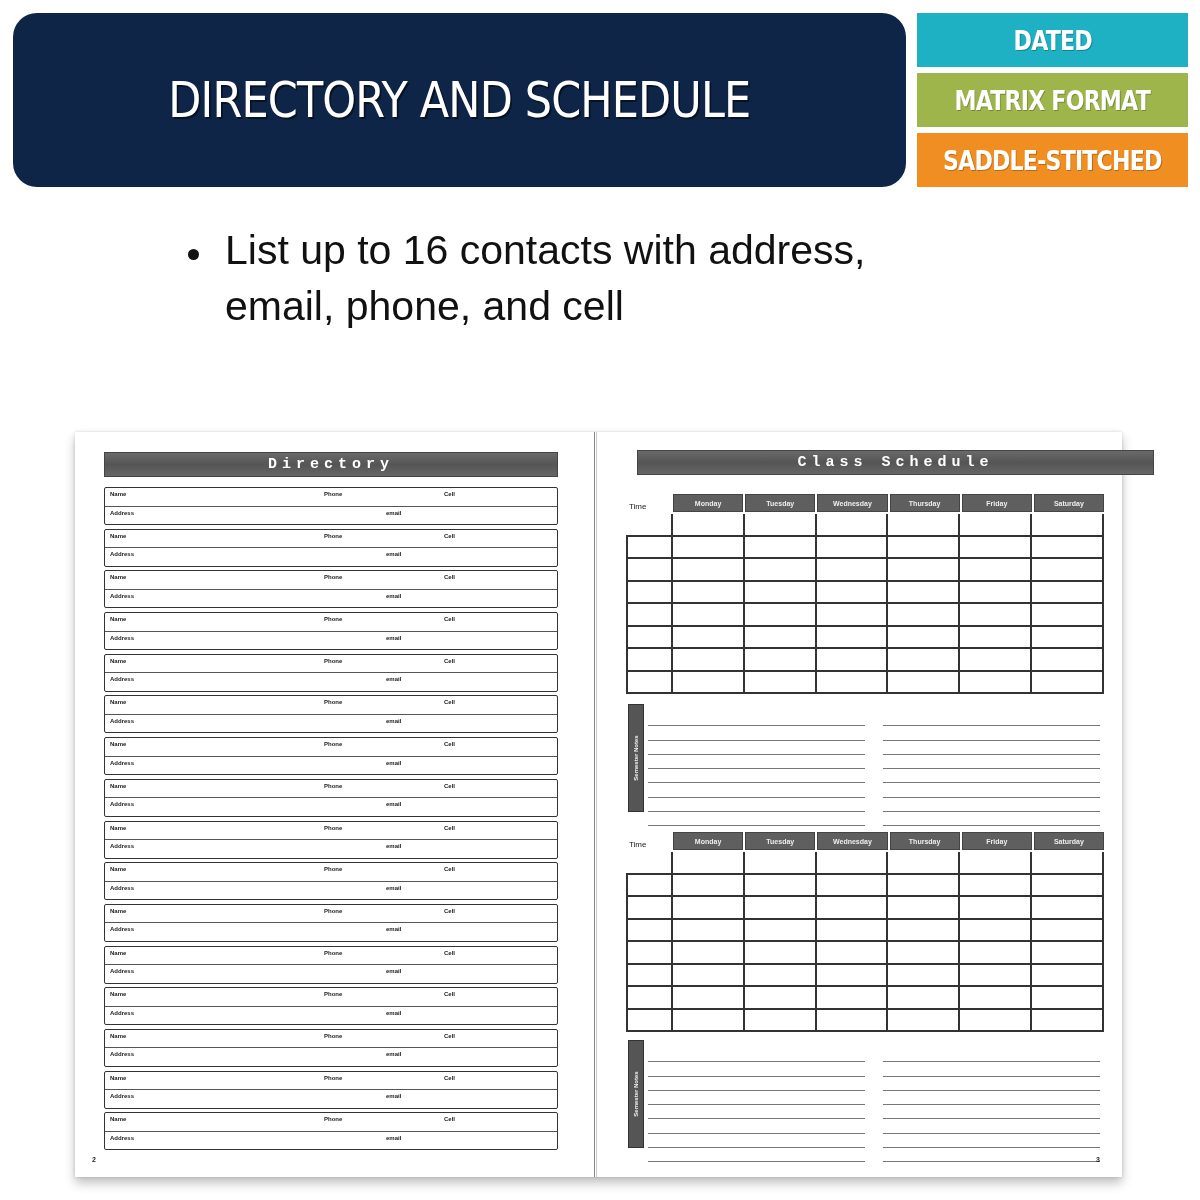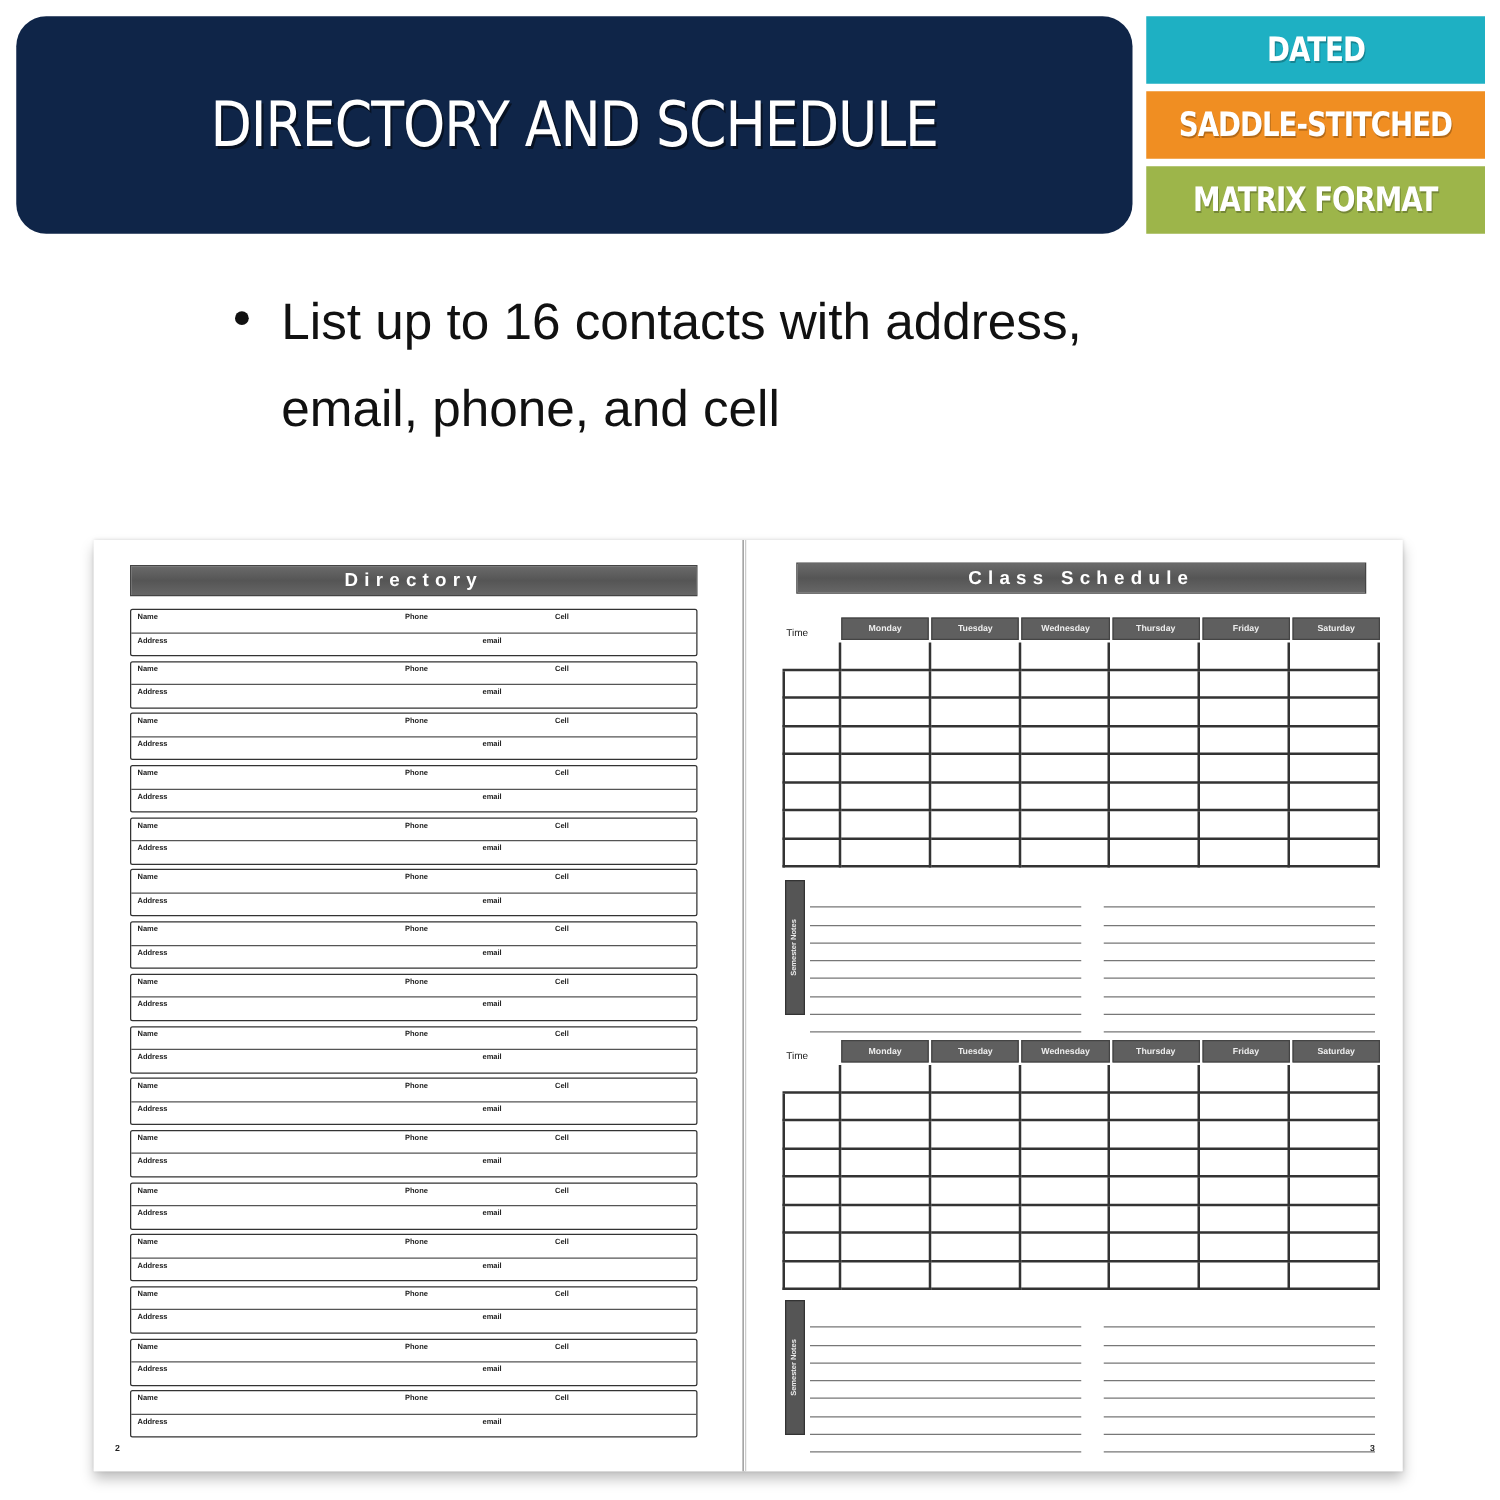--- a/index.html
+++ b/index.html
@@ -7,46 +7,46 @@
 
     
     .banner { position: absolute; left: 13px; top: 13px; width: 893px; height: 174px; background: #0f2548; display: flex; align-items: center; justify-content: center; border-radius: 24px; }
     .banner-title { color: #ffffff; font-family: "DejaVu Sans", sans-serif; font-size: 50px; letter-spacing: -1px; transform: scaleX(0.86); white-space: nowrap; text-shadow: 2px 2px 0 rgba(0,0,0,0.5); }
     .tags { position: absolute; left: 917px; top: 13px; width: 271px; height: 174px; display: flex; flex-direction: column; justify-content: space-between; }
     .tag { height: 54px; display: flex; align-items: center; justify-content: center; color: #ffffff; font-family: "DejaVu Sans", sans-serif; font-weight: bold; font-size: 27px; letter-spacing: -1px; }
     .tag span { display: inline-block; transform: scaleX(0.82); white-space: nowrap; text-shadow: 1px 1px 0 rgba(0,0,0,0.25); }
 
     
     .bullets { position: absolute; left: 185px; top: 222px; width: 920px; list-style: none; }
-    .bullet { position: relative; padding-left: 40px; font-size: 41px; line-height: 70px; color: #111111; }
+    .bullet { position: relative; padding-left: 40px; font-size: 41px; line-height: 56px; color: #111111; }
     .bullet::before { content: ""; position: absolute; left: 3px; top: 27px; width: 11px; height: 11px; border-radius: 50%; background: #111; }
 
     
     .book { position: absolute; left: 75px; top: 432px; width: 1047px; height: 745px; background: #ffffff; box-shadow: 0 6px 10px rgba(0,0,0,0.25), 0 0 3px rgba(0,0,0,0.15); }
     .page { position: absolute; top: 0; height: 100%; background: #fff; }
     .page-left { left: 0; width: 520px; border-right: 1px solid #888; }
     .page-right { left: 521px; width: 526px; border-left: 1px solid #ccc; }
 
-    .section-title { position: absolute; height: 25px; background: linear-gradient(#6a6a6a, #555 50%, #666); border: 1px solid #444; color: #fff; font-weight: bold; font-size: 15px; letter-spacing: 5px; display: flex; align-items: center; justify-content: center; font-family: Liberation Sans, sans-serif; }
+    .section-title { position: absolute; height: 25px; background: linear-gradient(#6a6a6a, #555 50%, #666); border: 1px solid #444; color: #fff; font-weight: bold; font-size: 15px; letter-spacing: 5px; display: flex; align-items: center; justify-content: center; font-family: Liberation Mono, monospace; }
 
     
     .dir-title { left: 29px; top: 20px; width: 454px; }
     .dir-list { position: absolute; left: 29px; top: 55px; width: 454px; }
     .entry { height: 38px; margin-bottom: 3.7px; border: 1.5px solid #333; border-radius: 2px; display: flex; flex-direction: column; }
     .entry-row { flex: 1; position: relative; font-size: 6px; font-weight: bold; color: #222; }
     .entry-row:first-child { border-bottom: 1.5px solid #555; }
     .entry-row span { position: absolute; top: 3px; }
     .lbl-name { left: 5px; } .lbl-phone { left: 219px; } .lbl-cell { left: 339px; }
     .lbl-address { left: 5px; } .lbl-email { left: 281px; }
 
     .page-num { position: absolute; bottom: 14px; font-size: 7px; font-weight: bold; color: #222; }
     .pn-left { left: 17px; } .pn-right { right: 22px; }
 
     
-    .sched-title { left: 40px; top: 18px; width: 456px; }
+    .sched-title { left: 40px; top: 18px; width: 517px; }
     .schedule { position: absolute; left: 29px; width: 478px; }
     .sched-1 { top: 62px; } .sched-2 { top: 400px; }
     .time-label { position: absolute; left: 3px; top: 8px; font-size: 8px; font-weight: normal; color: #222; }
     .day-head { position: absolute; top: 0; left: 47px; width: 431px; display: flex; gap: 2px; }
     .day { flex: 1; height: 18px; background: #5f5f5f; color: #eee; font-size: 7px; font-weight: bold; display: flex; align-items: center; justify-content: center; border: 1px solid #444; }
     .grid { position: absolute; top: 20px; left: 0; width: 478px; }
     .grid-row { display: flex; height: 22.5px; }
     .grid-row .cell { height: 100%; border-right: 2px solid #333; border-bottom: 2px solid #333; }
     .grid-row .cell.time { width: 47px; border-left: 2px solid #333; }
     .grid-row .cell.day-cell { flex: 1; }
@@ -64,25 +64,25 @@
 </head>
 <body>
 
 <div class="banner">
   <div class="banner-title">DIRECTORY AND SCHEDULE</div>
 </div>
 <div class="tags">
   <div class="tag" style="background:#1eb0c3">
       <span>DATED</span>
     </div>
+  <div class="tag" style="background:#9db54a">
+      <span>MATRIX FORMAT</span>
+    </div>
   <div class="tag" style="background:#f08e22">
       <span>SADDLE-STITCHED</span>
-    </div>
-  <div class="tag" style="background:#9db54a">
-      <span>MATRIX FORMAT</span>
     </div>
 </div>
 
 <ul class="bullets">
   <li class="bullet" style="width:800px">List up to 16 contacts with address, email, phone, and cell</li>
 </ul>
 
 <div class="book">
   <div class="page page-left">
     <div class="section-title dir-title">Directory</div>

